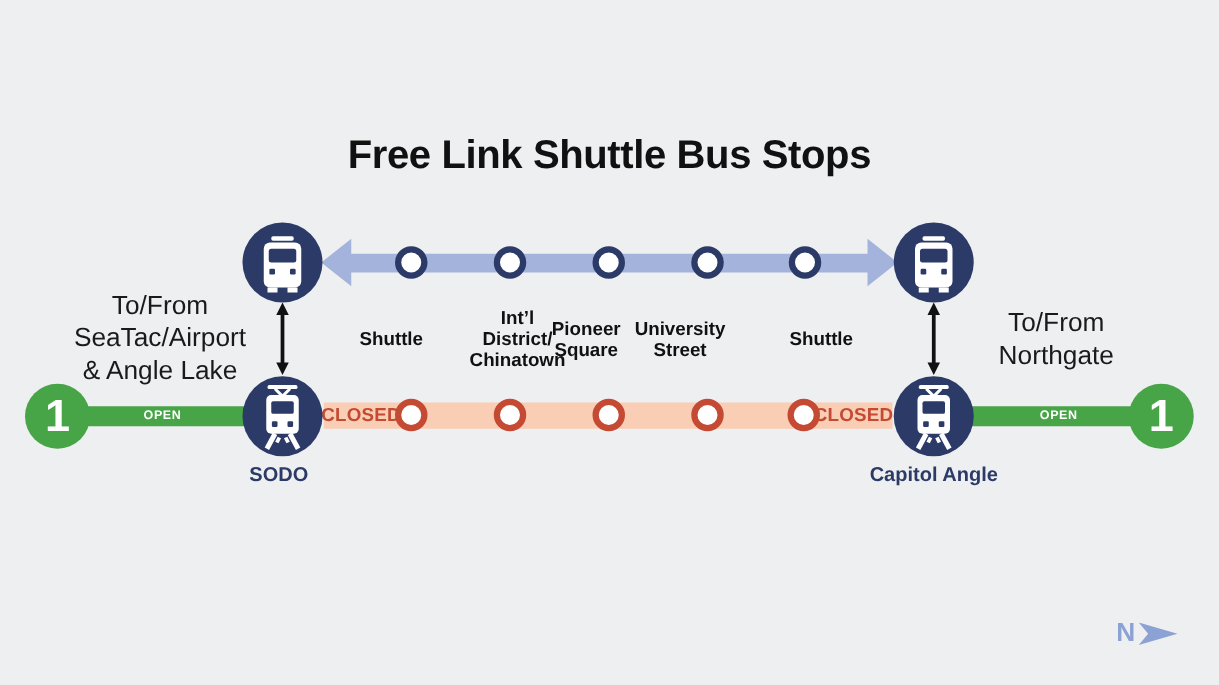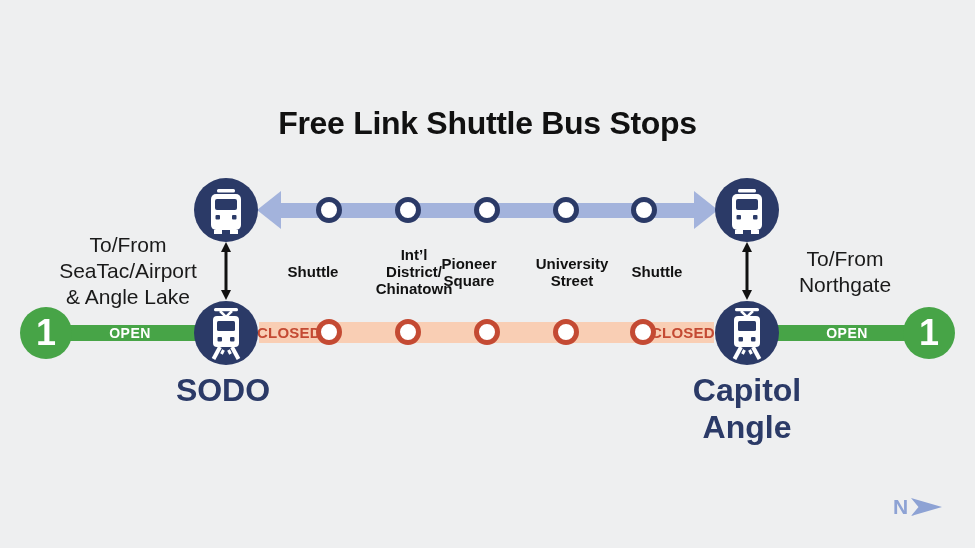--- a/index.html
+++ b/index.html
@@ -35,41 +35,41 @@
 
   
   .station-label{
     width:124px;text-align:center;
     font-size:15px;font-weight:bold;line-height:17px;
     white-space:pre-line;color:#111;
   }
   .st1{left:251px;top:263px}
   .st2{left:352px;top:246px}
   .st3{left:407px;top:255px}
-  .st4{left:510px;top:255px}
+  .st4{left:482px;top:255px}
   .st5{left:595px;top:263px}
 
   
   .transfer{width:16px;height:58px;}
   .transfer.left{left:218px;top:242px}
   .transfer.right{left:739px;top:242px}
 
   
   .green-band{height:16px;background:#47a447;top:325px;}
   .green-band.left{left:44px;width:162px;}
   .green-band.right{left:770px;width:160px;}
   .route-badge{
     width:52px;height:52px;border-radius:50%;background:#47a447;
     color:#fff;font-size:36px;font-weight:bold;line-height:52px;text-align:center;top:307px;
   }
   .route-badge.left{left:20px}
   .route-badge.right{left:903px}
   .open-label{
     width:80px;text-align:center;color:#fff;
-    font-size:14px;font-weight:bold;line-height:16px;letter-spacing:0.5px;top:325px;
+    font-size:10px;font-weight:bold;line-height:16px;letter-spacing:0.5px;top:325px;
   }
   .open-label.left{left:90px}
   .open-label.right{left:807px}
 
   .closed-band{left:259px;top:322px;width:455px;height:21px;background:#f9ceb4;}
   .closed-label{
     font-size:15px;font-weight:bold;color:#c44a33;line-height:17px;top:324px;letter-spacing:0.2px;
   }
   .closed-label.left{left:257px}
   .closed-label.right{left:651px}
@@ -78,21 +78,21 @@
   .cstop.c4{left:553px;top:319px}.cstop.c5{left:630px;top:319px}
 
   .train-badge.left{left:194px;top:301px}
   .train-badge.right{left:715px;top:301px}
   .bus-badge.left{left:194px;top:178px}
   .bus-badge.right{left:715px;top:178px}
 
   
   .station-name{
     width:200px;text-align:center;
-    font-size:32px;font-weight:bold;color:#2b3a67;top:372px;
+    font-size:16px;font-weight:bold;color:#2b3a67;top:372px;
   }
   .station-name.left{left:123px}
   .station-name.right{left:647px}
 
   
   .direction{
     width:220px;text-align:center;
     font-size:21px;line-height:26px;white-space:pre-line;color:#1a1a1a;
   }
   .direction.left{left:18px;top:232px}

